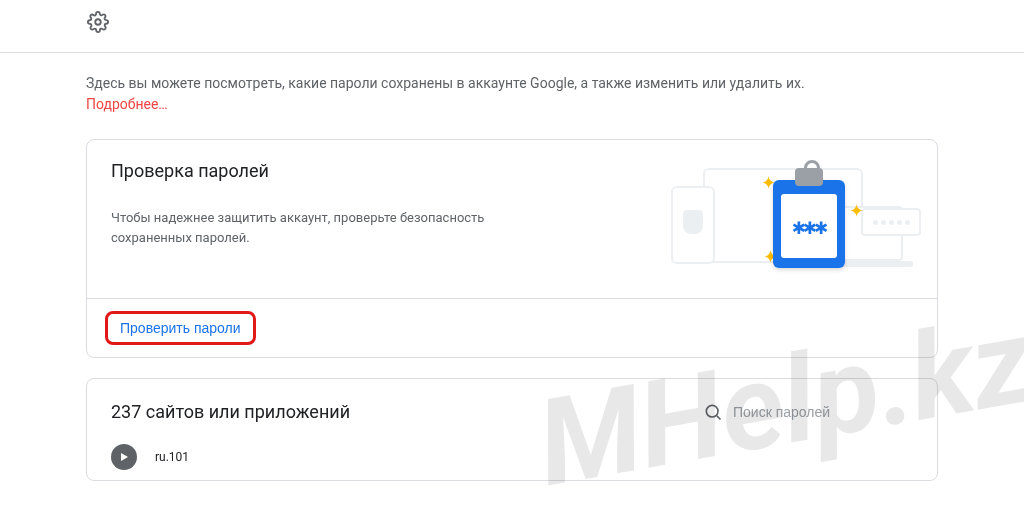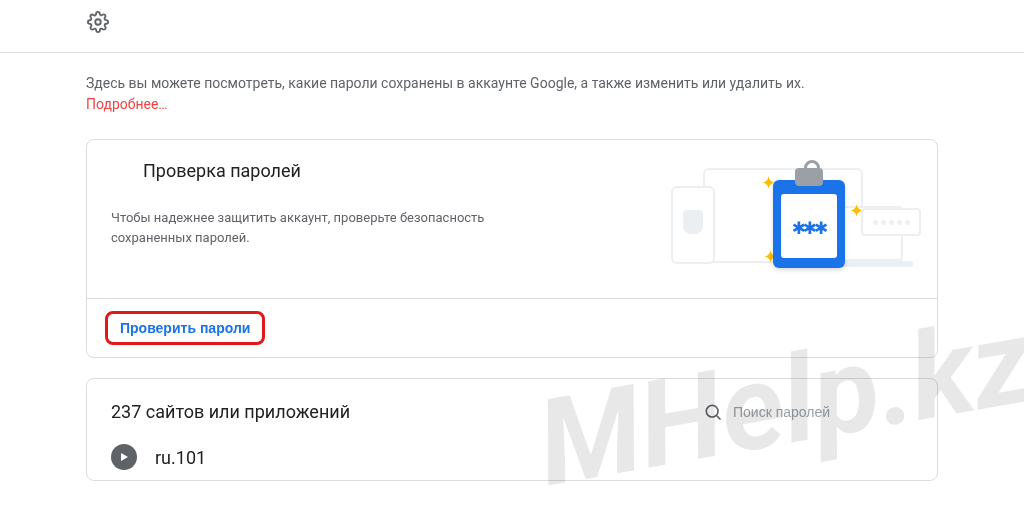--- a/index.html
+++ b/index.html
@@ -56,37 +56,36 @@
       padding: 20px 24px 18px 24px;
       display: flex;
       justify-content: space-between;
       position: relative;
     }
     .card-title {
       font-size: 18px;
       font-weight: 400;
       margin-bottom: 8px;
       color: #202124;
-      margin-left: 32px;
     }
     .card-desc {
       font-size: 13px;
       color: #5f6368;
       line-height: 1.5;
       max-width: 420px;
       margin-top: 27px;
     }
     .card-footer {
       border-top: 1px solid #dadce0;
       padding: 12px 18px;
     }
     .check-btn {
       color: #1a73e8;
       font-size: 14px;
-      font-weight: 700;
+      font-weight: 400;
       background: none;
       border: 3px solid #e11818;
       border-radius: 8px;
       padding: 6px 12px;
       cursor: pointer;
     }
     .illustration {
       position: relative;
       width: 260px;
       height: 120px;
@@ -187,21 +186,21 @@
       gap: 18px;
       padding: 12px 24px 10px 24px;
     }
     .circle-icon {
       width: 26px; height: 26px;
       border-radius: 50%;
       background: #5f6368;
       display: flex; align-items:center; justify-content:center;
       color:#fff;
     }
-    .site-name { font-size: 18px; color:#202124; }
+    .site-name { font-size: 12px; color:#202124; }
     .watermark {
       position: absolute;
       right: -10px;
       bottom: 40px;
       font-size: 120px;
       font-weight: 700;
       color: rgba(0,0,0,0.09);
       font-style: italic;
       transform: rotate(-10deg);
       pointer-events: none;

